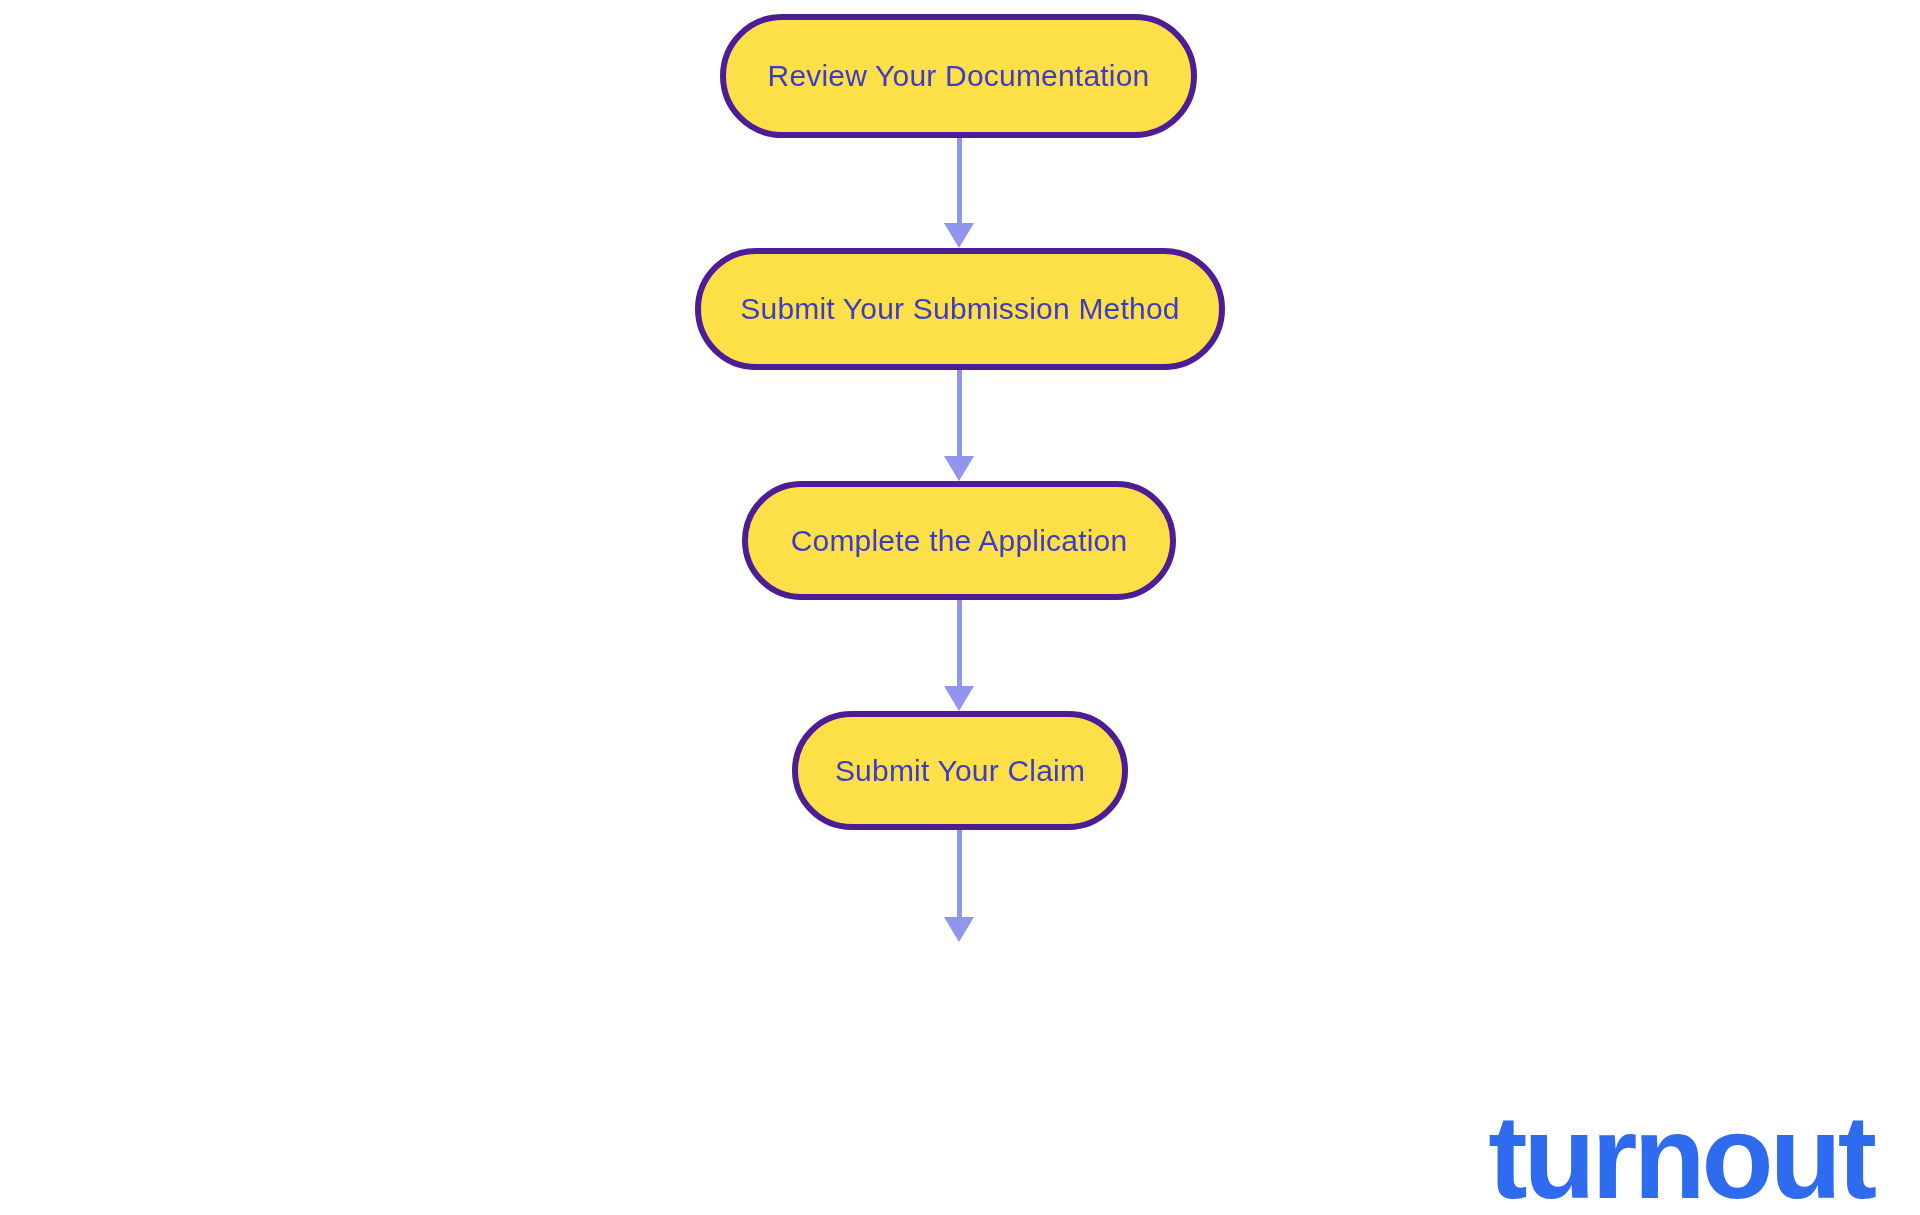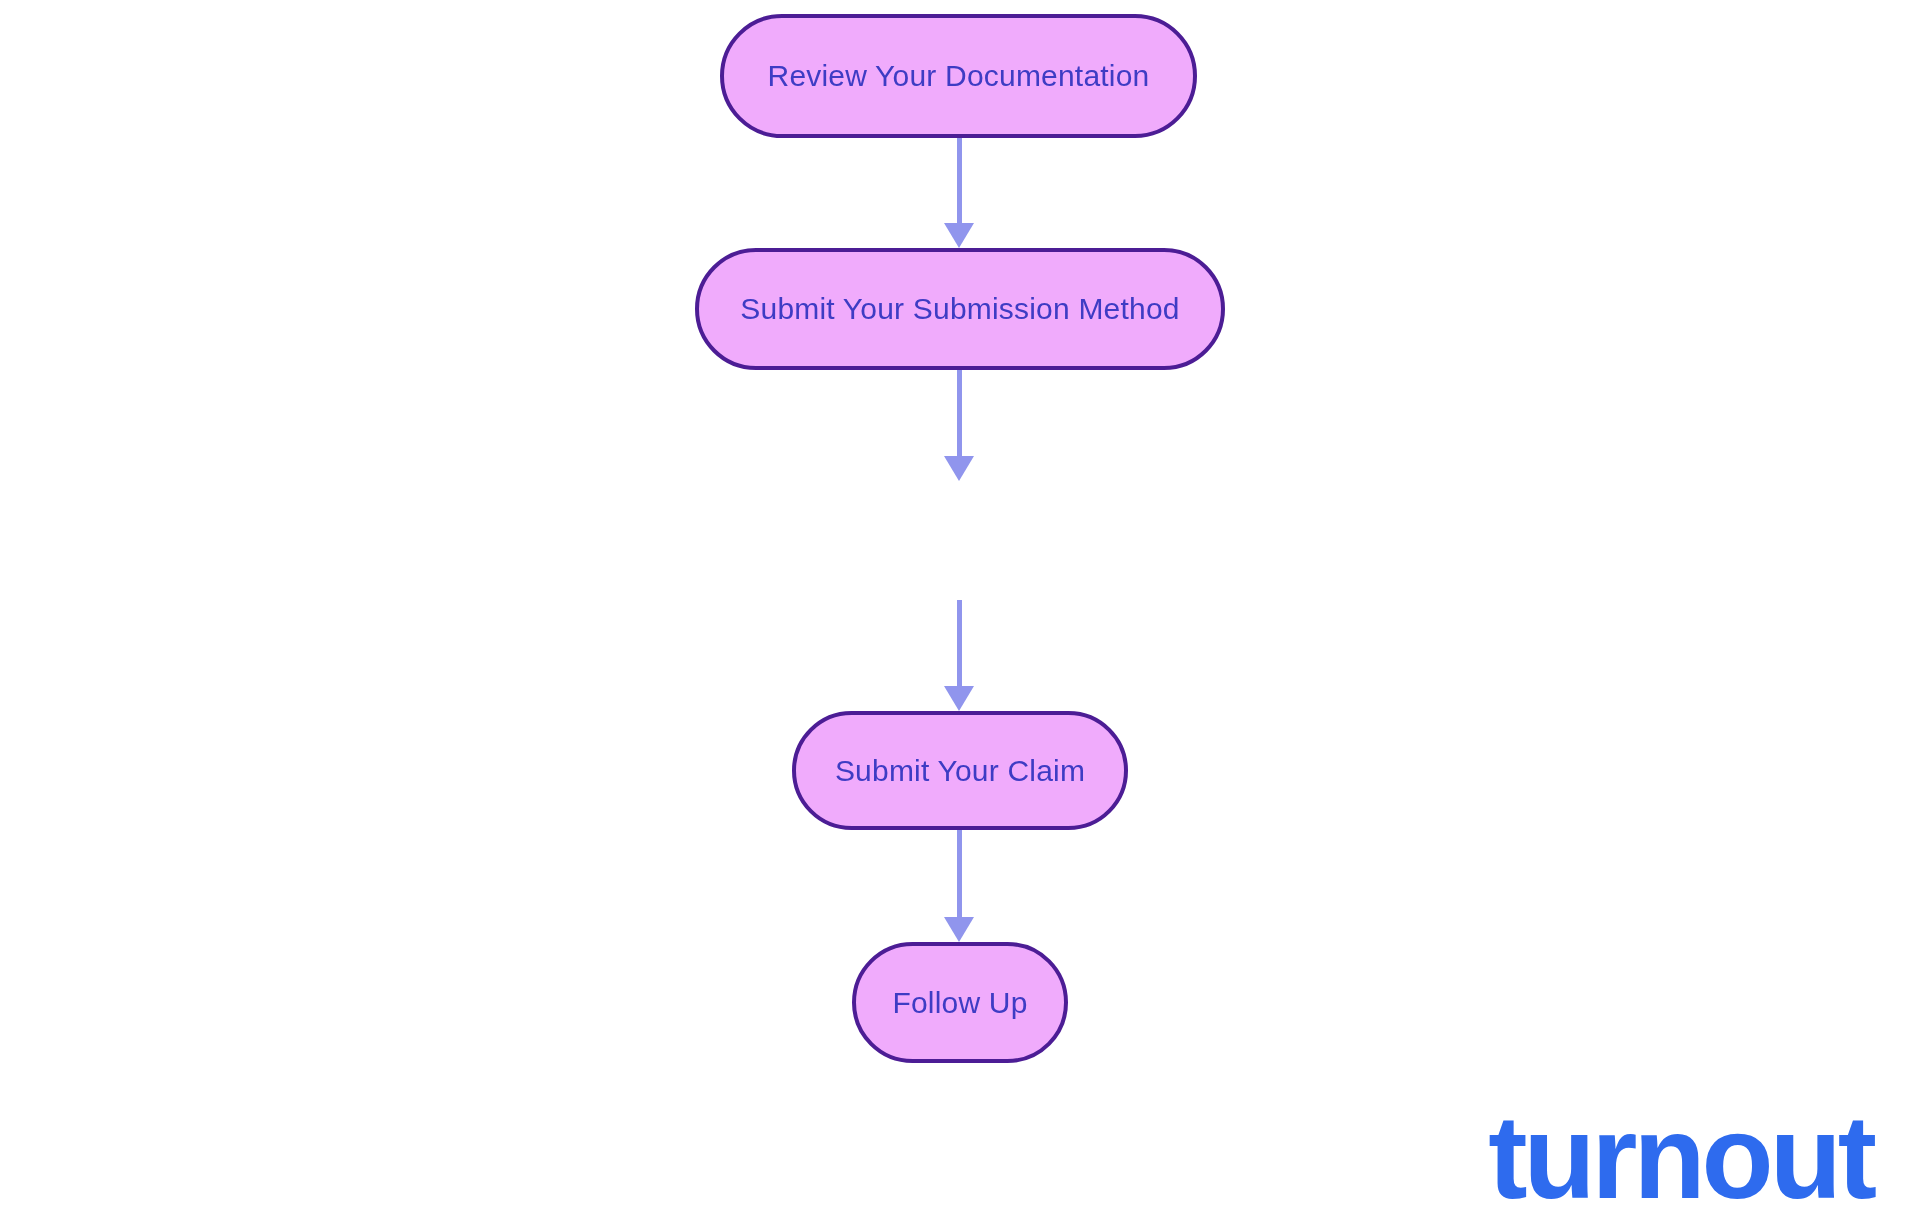--- a/index.html
+++ b/index.html
@@ -12,22 +12,22 @@
     position: relative;
     width: 1920px;
     height: 1215px;
     background: #ffffff;
     overflow: hidden;
   }
   
   .node {
     position: absolute;
     box-sizing: border-box;
-    background: #f0abfc;
-    border: 4px solid #4c1d95;
+    background: #fde047;
+    border: 6px solid #4c1d95;
     border-radius: 62px;
     display: flex;
     align-items: center;
     justify-content: center;
     color: #3e3cc4;
     font-size: 30px;
     letter-spacing: 0.2px;
     white-space: nowrap;
   }
   .node1 { left: 720px; top: 14px;  width: 477px; height: 124px; }
@@ -90,34 +90,34 @@
 
   <div class="node node2">
     <span>Submit Your Submission Method</span>
   </div>
 
   <div class="arrow arrow2">
     <span class="stem"></span>
     <span class="head"></span>
   </div>
 
+  <div class="node node3">
+    <span>Complete the Application</span>
+  </div>
 
   <div class="arrow arrow3">
     <span class="stem"></span>
     <span class="head"></span>
   </div>
 
   <div class="node node4">
     <span>Submit Your Claim</span>
   </div>
 
   <div class="arrow arrow4">
     <span class="stem"></span>
     <span class="head"></span>
   </div>
 
-  <div class="node node5">
-    <span>Follow Up</span>
-  </div>
 
   <div class="logo">turnout</div>
 
 </div>
 
 </body></html>

